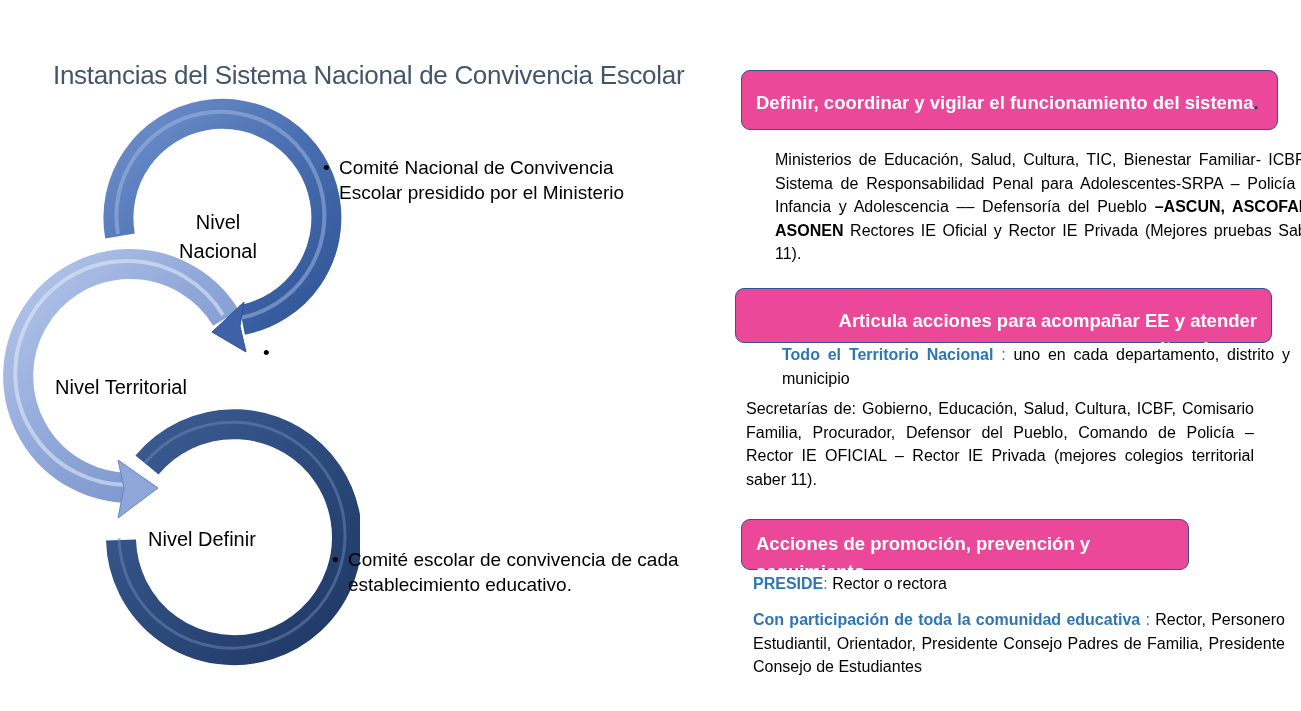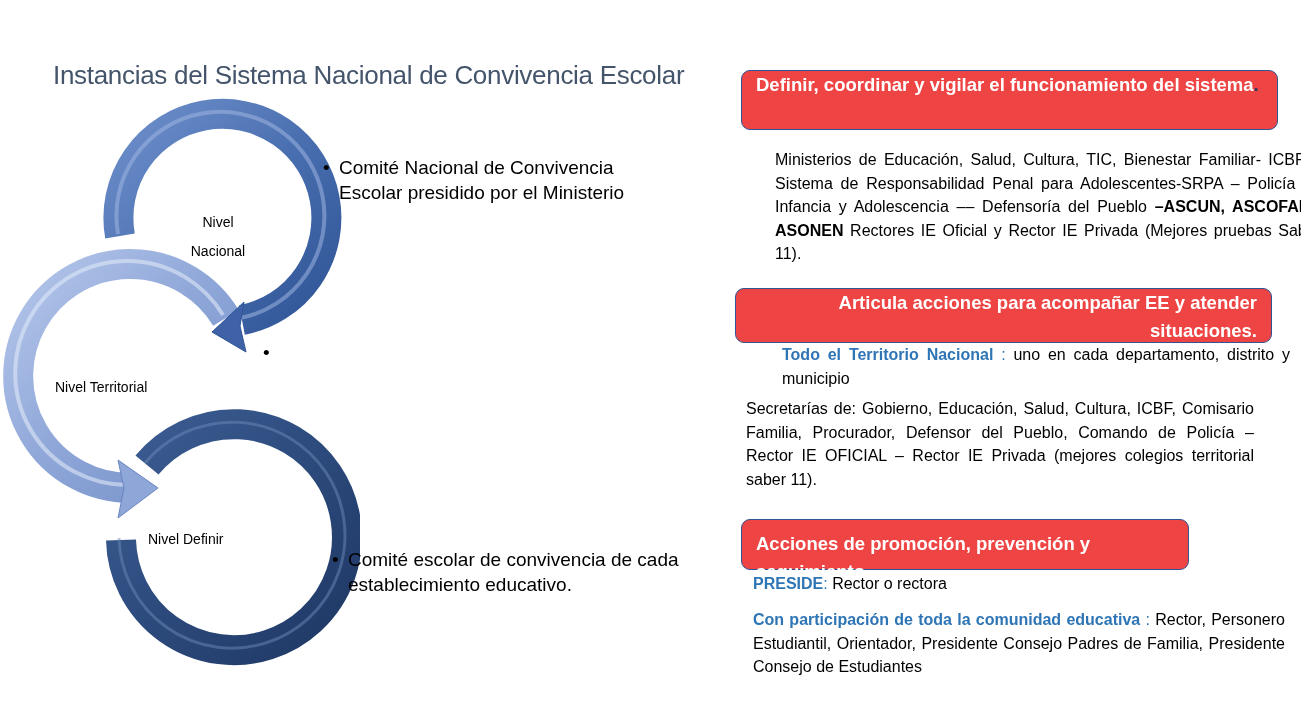--- a/index.html
+++ b/index.html
@@ -1,26 +1,26 @@
 <!DOCTYPE html>
 <html><head>
   <meta charset="utf-8">
   <style>
     html, body { margin: 0; padding: 0; background: #ffffff; }
     body { width: 1301px; height: 711px; position: relative; overflow: hidden;
            font-family: "Liberation Sans", "DejaVu Sans", sans-serif; color: #000; }
     .title { position: absolute; left: 53px; top: 28px; font-size: 26px; color: #44546a;
              letter-spacing: -0.3px; white-space: nowrap; margin-top: 32px; }
     svg.diagram { position: absolute; left: 0; top: 0; }
-    .nivel { position: absolute; font-size: 14px; color: #000; text-align: center; line-height: 29px; }
+    .nivel { position: absolute; font-size: 20px; color: #000; text-align: center; line-height: 29px; }
     .bullet { position: absolute; font-size: 19px; line-height: 25px; color: #000; }
     .bullet .dot { position: absolute; left: -16px; top: 0; }
-    .header-box { position: absolute; background: #ef4444; border: 1px solid #2f5597; border-radius: 9px;
+    .header-box { position: absolute; background: #ec4899; border: 1px solid #2f5597; border-radius: 9px;
                   color: #ffffff; font-weight: bold; font-size: 18.5px; line-height: 28px; box-sizing: border-box;
-                  padding: 0 14px; }
+                  padding: 18px 14px; }
     .para { position: absolute; font-size: 16px; line-height: 23.5px; color: #000; text-align: justify; }
     .accent { color: #2e75b6; font-weight: bold; }
     .sep { color: #2e75b6; }
     b { font-weight: bold; }
   </style>
 </head>
 <body>
 
 <div class="title">Instancias del Sistema Nacional de Convivencia Escolar</div>
 

